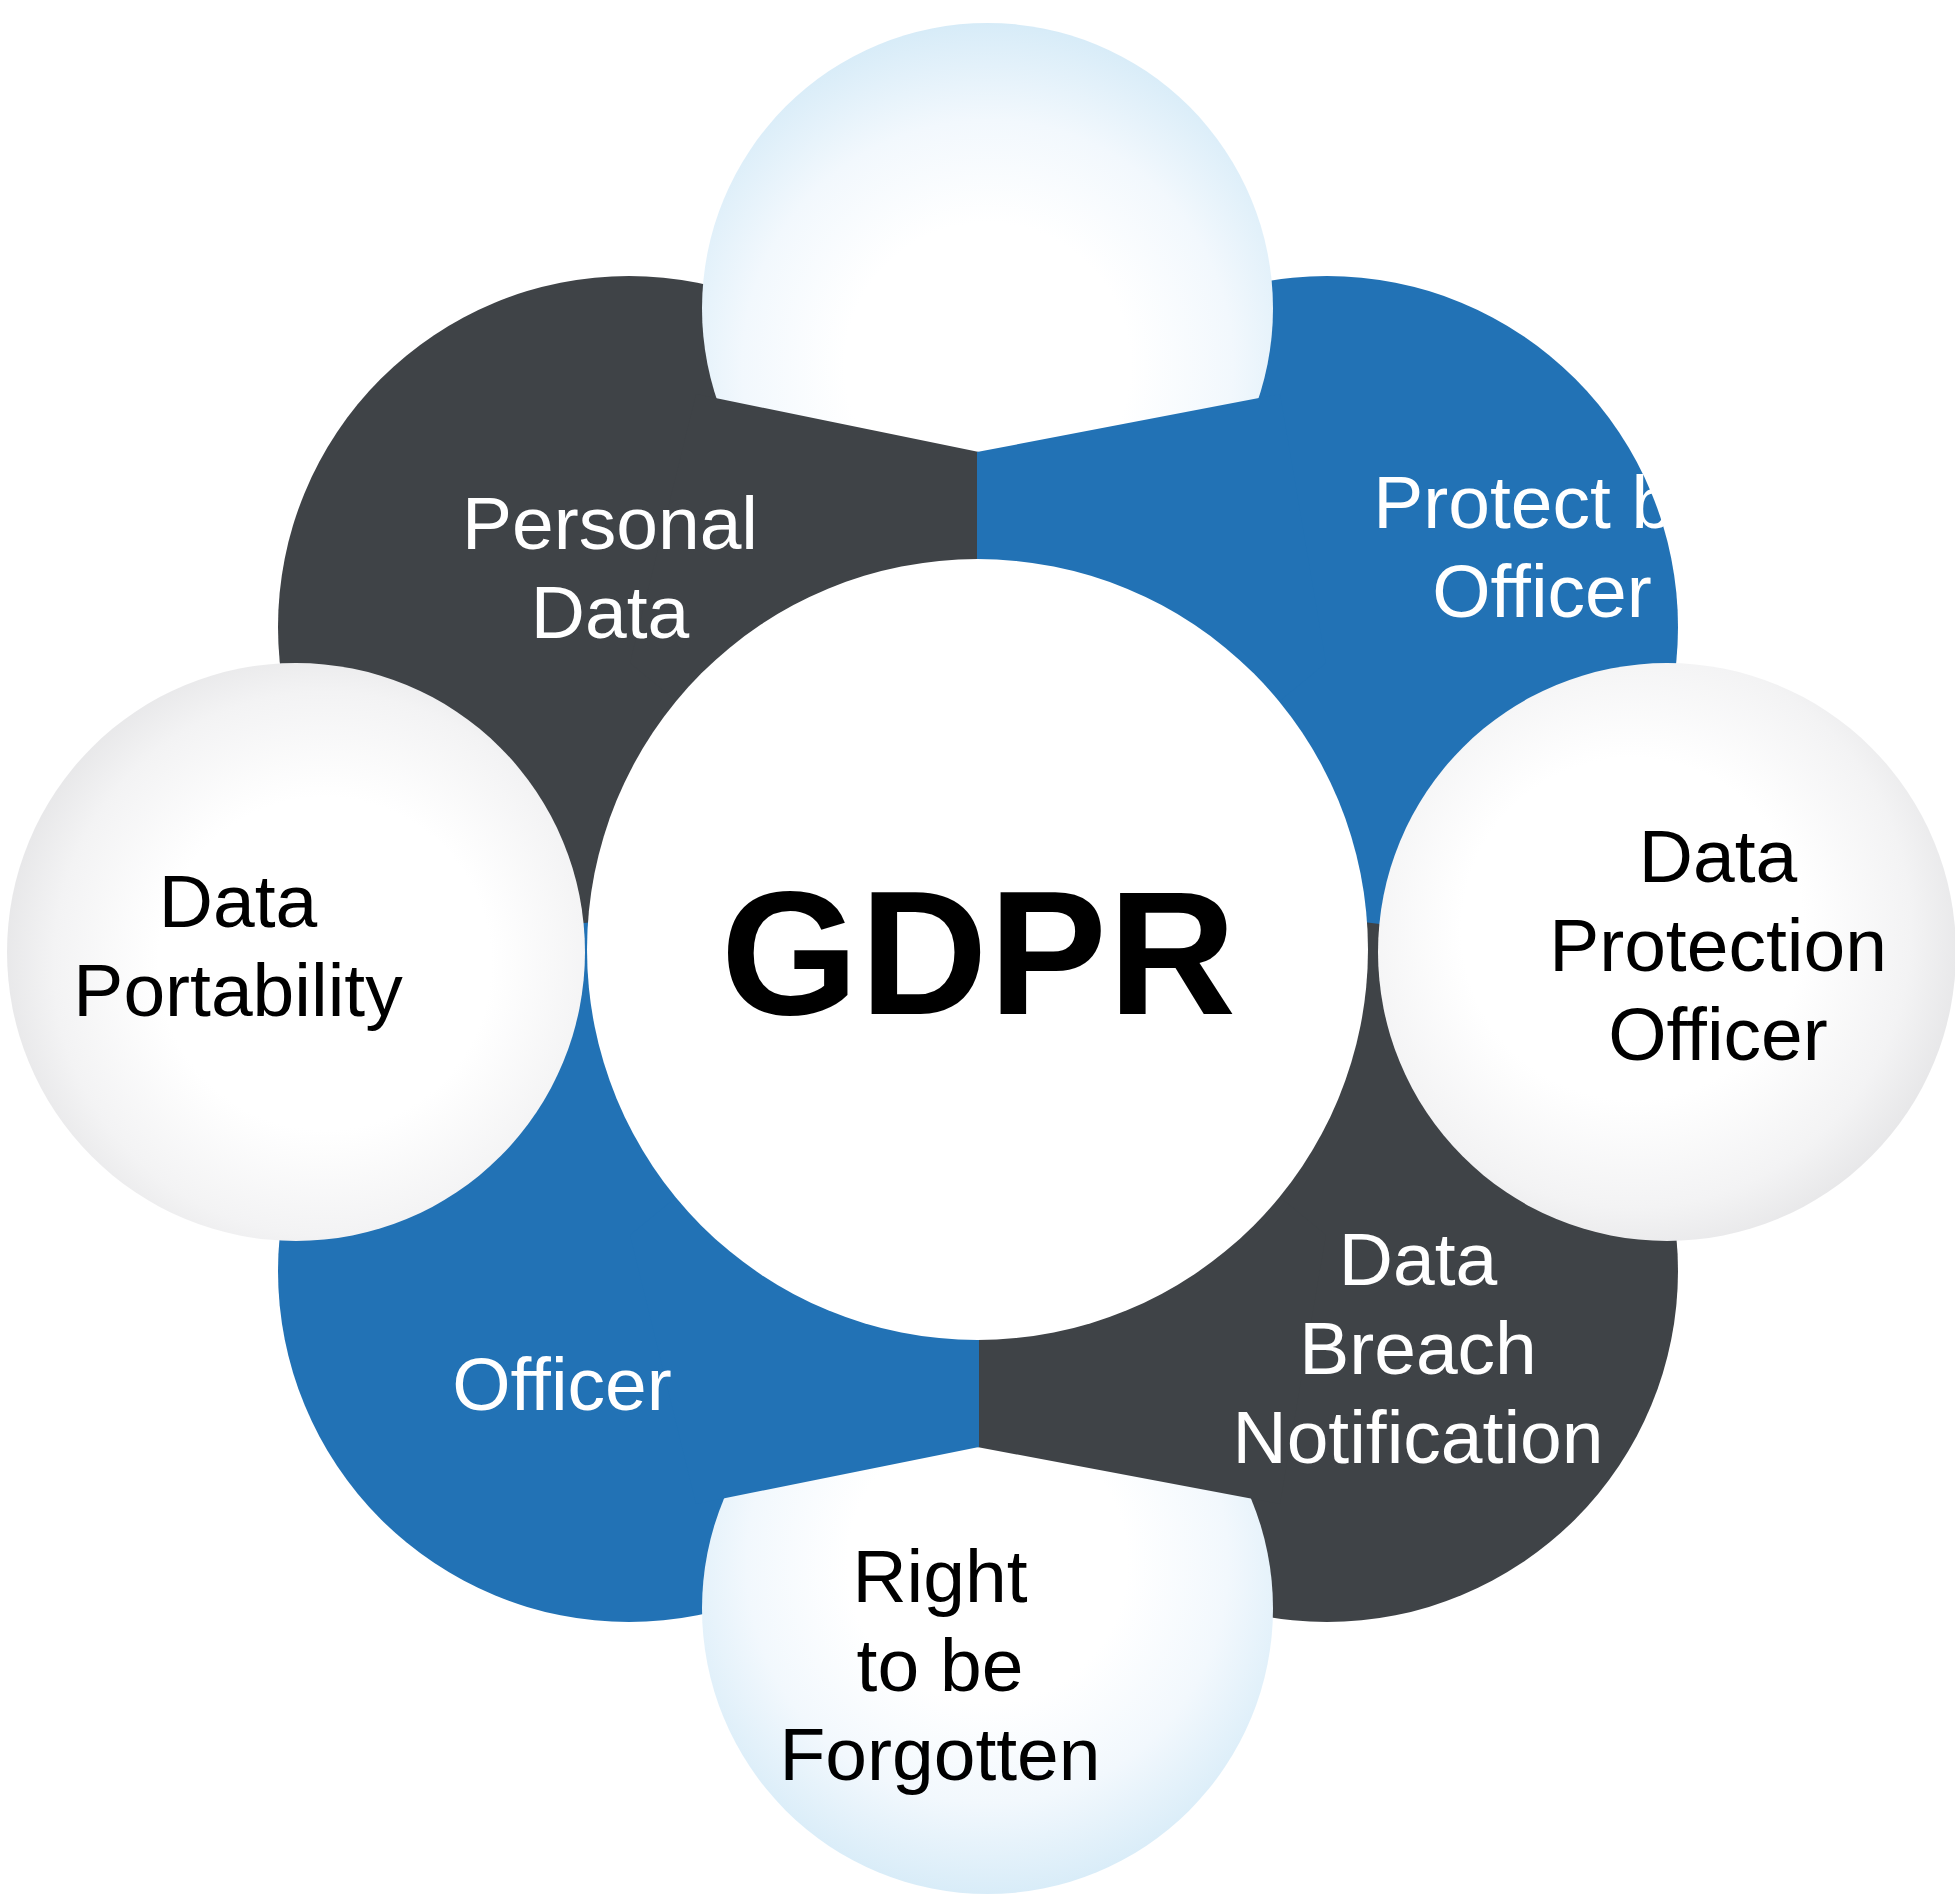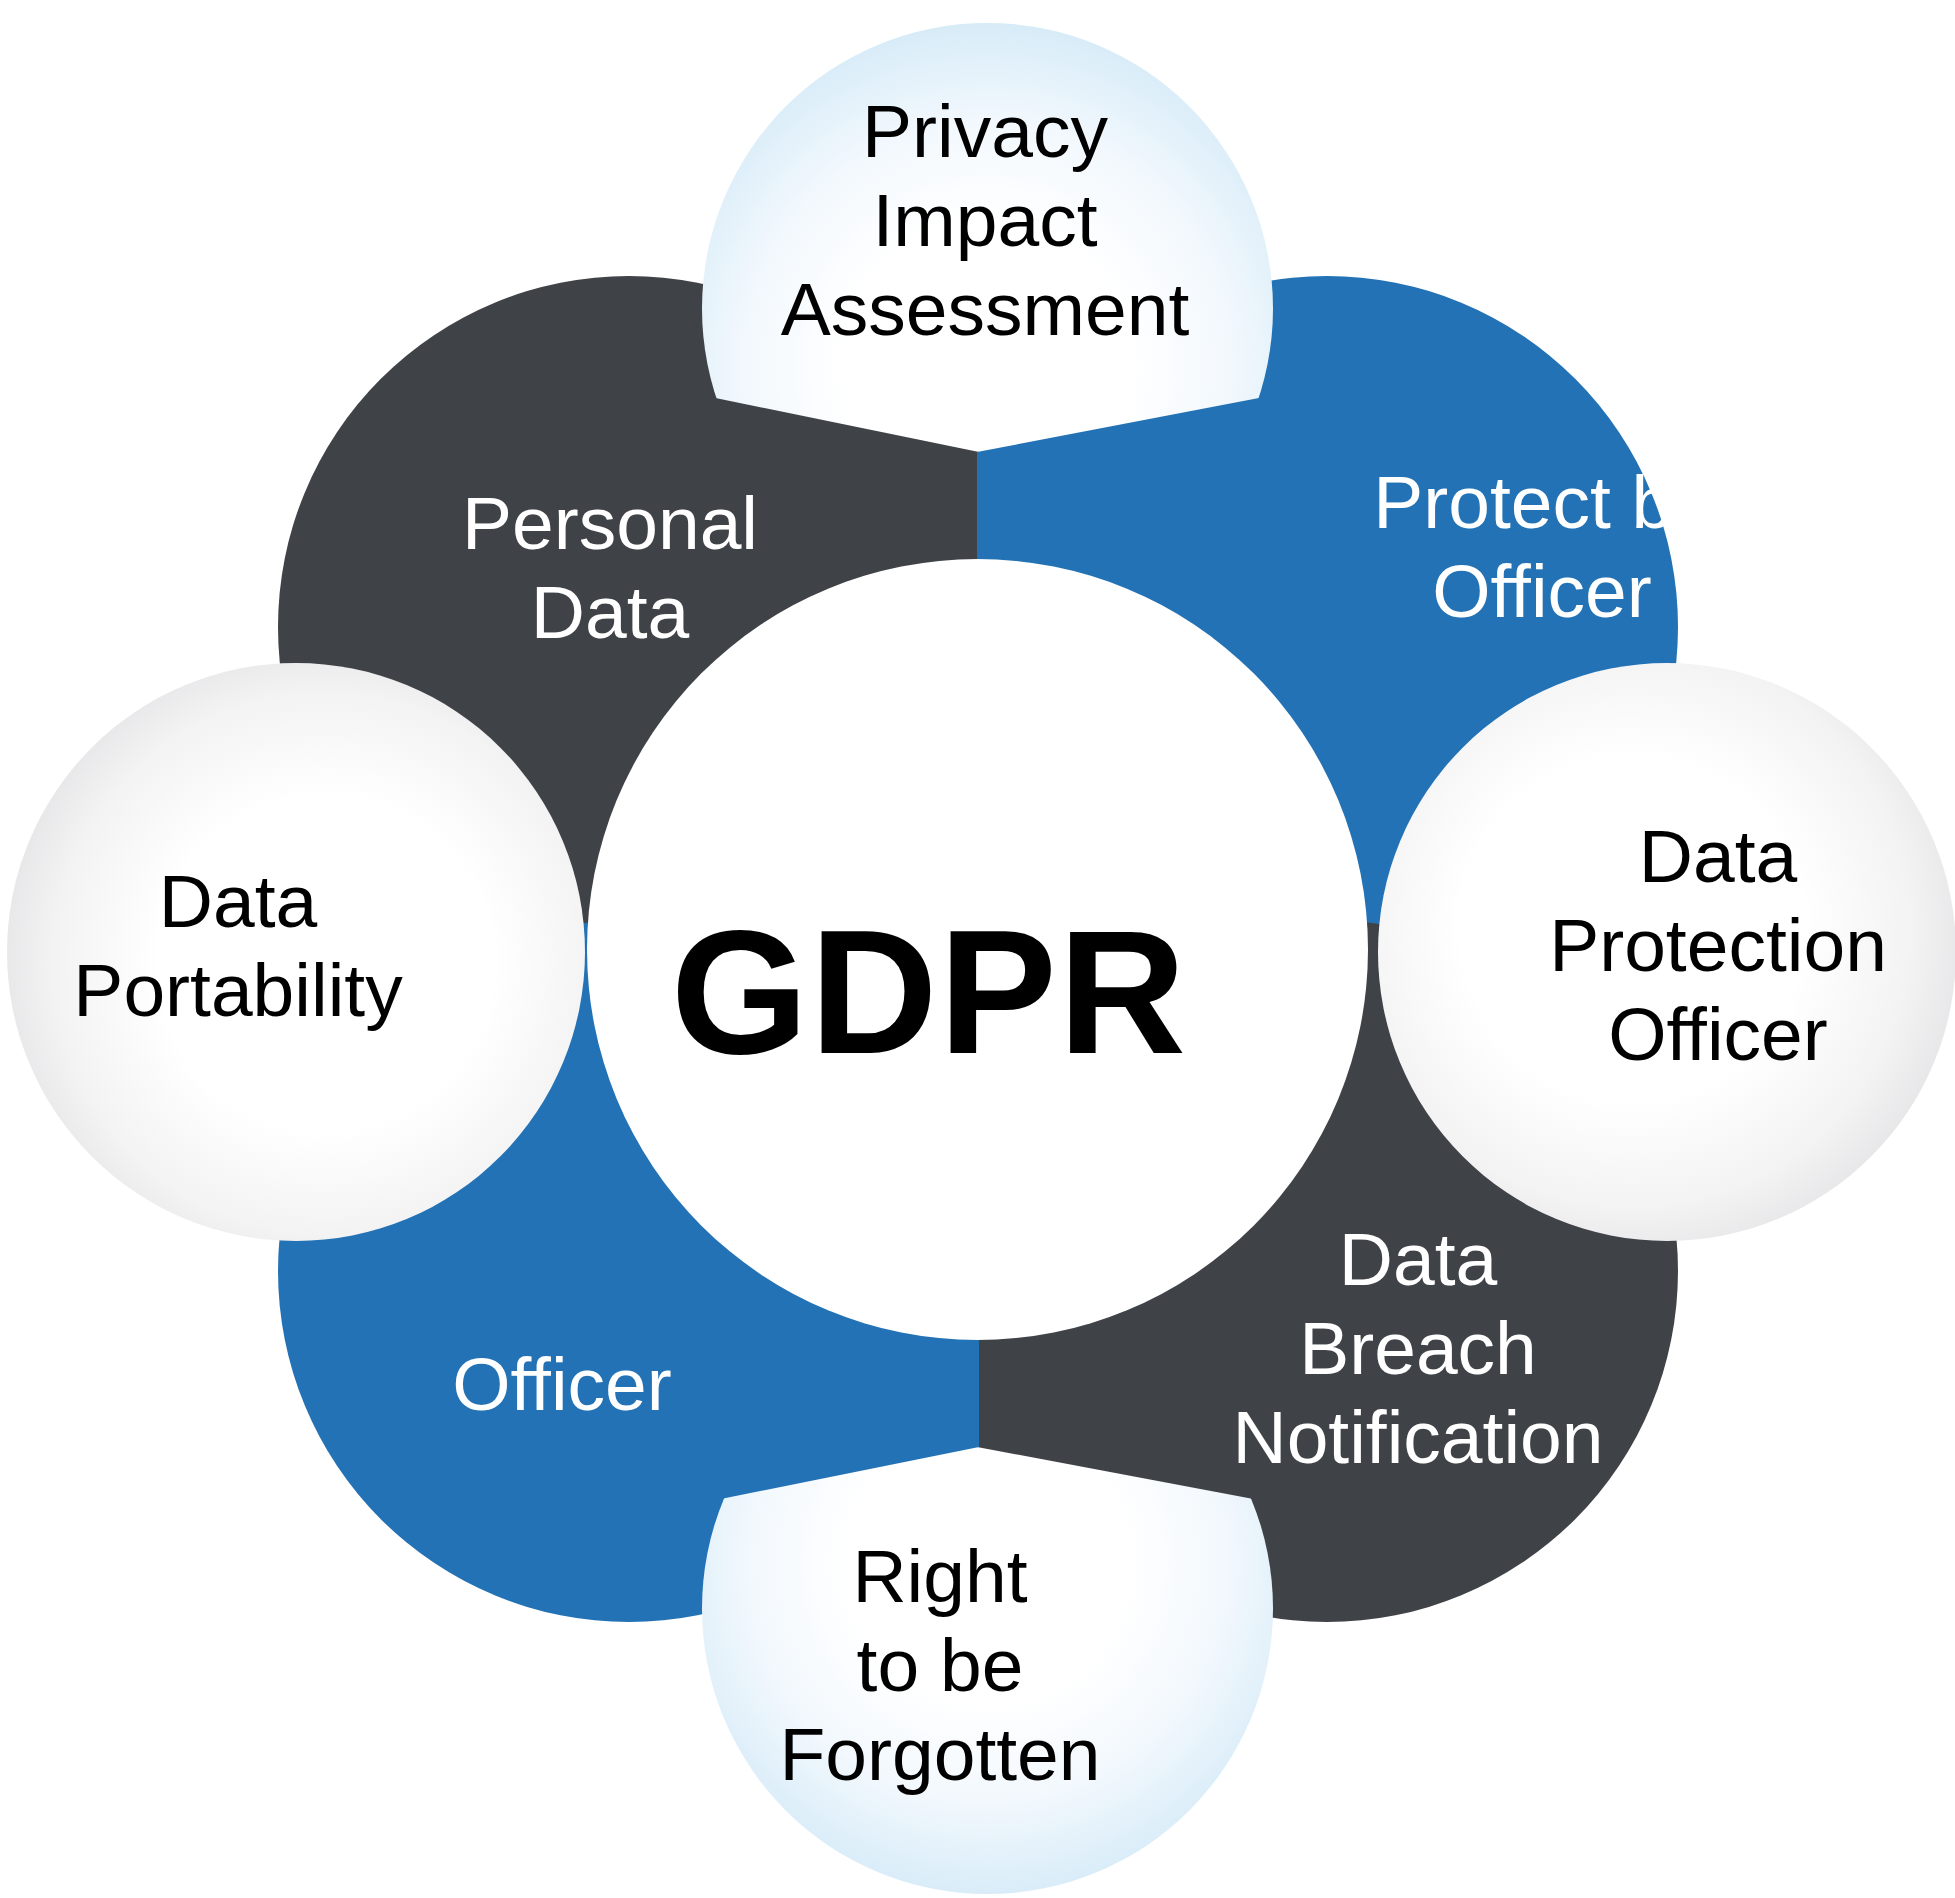--- a/index.html
+++ b/index.html
@@ -71,21 +71,21 @@
     white-space: nowrap;
   }
   .l-pia      { left: 985px; top: 220px;  }
   .l-protect  { left: 1542px; top: 547px;  }
   .l-dpo      { left: 1718px; top: 945px; }
   .l-breach   { left: 1418px; top: 1348px; }
   .l-right    { left: 940px; top: 1665px; }
   .l-consent  { left: 562px;  top: 1384px; }
   .l-port     { left: 238px;  top: 946px; }
   .l-personal { left: 610px;  top: 568px;  }
-  .l-gdpr     { left: 929px; top: 953px; margin-top: 39px; }
+  .l-gdpr     { left: 979px; top: 953px; }
 </style>
 </head>
 <body>
 
 <div class="canvas">
 
   <div class="circle fill-dark c-tl"></div>
   <div class="circle fill-blue c-tr"></div>
   <div class="circle fill-dark c-br"></div>
   <div class="circle fill-blue c-bl"></div>
@@ -95,23 +95,20 @@
   <div class="circle grad-lightblue-bottom c-bottom"></div>
   <div class="circle grad-gray-left c-left"></div>
 
   <div class="wedge fill-dark w-tl"></div>
   <div class="wedge fill-blue w-tr"></div>
   <div class="wedge fill-dark w-br"></div>
   <div class="wedge fill-blue w-bl"></div>
 
   <div class="circle c-hub"></div>
 
-  <div class="label black l-pia">Privacy
-Impact
-Assessment</div>
   <div class="label white l-protect">Protect by
 Officer</div>
   <div class="label black l-dpo">Data
 Protection
 Officer</div>
   <div class="label white l-breach">Data
 Breach
 Notification</div>
   <div class="label black l-right">Right
 to be

